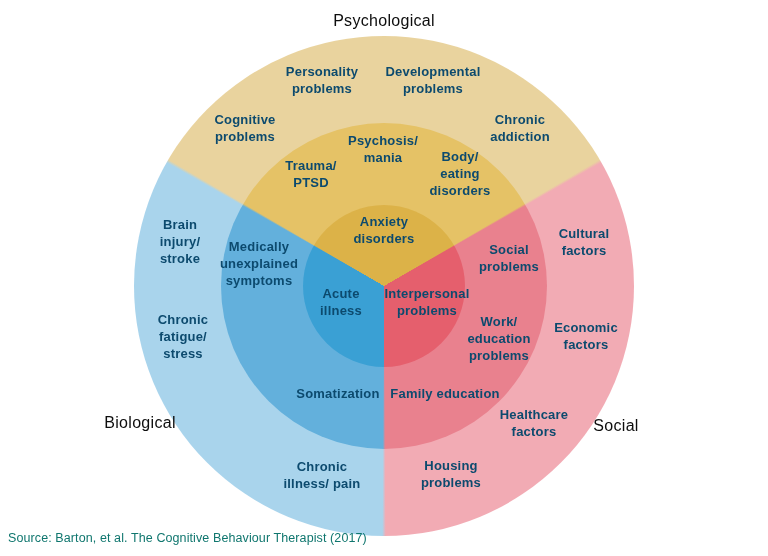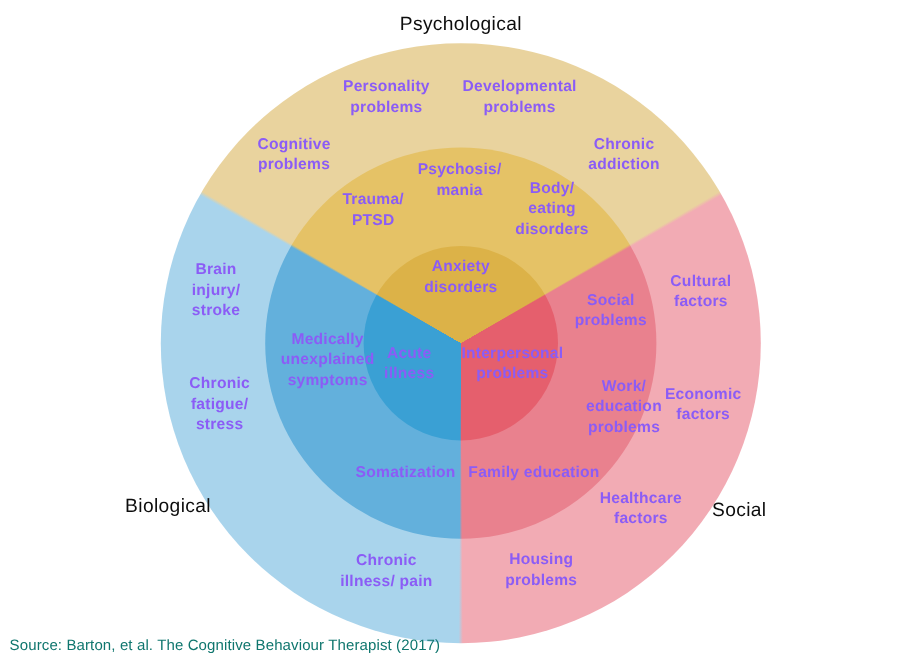--- a/index.html
+++ b/index.html
@@ -14,21 +14,21 @@
   .ring {
     position: absolute;
     border-radius: 50%;
   }
   .seg-label {
     position: absolute;
     transform: translate(-50%, -50%);
     text-align: center;
     font-size: 13px;
     font-weight: 700;
-    color: #8b5cf6;
+    color: #0c4a6e;
     line-height: 1.3;
     white-space: pre-line;
     letter-spacing: 0.2px;
   }
   .sector-title {
     position: absolute;
     transform: translate(-50%, -50%);
     text-align: center;
     font-size: 16px;
     font-weight: 400;
@@ -75,31 +75,31 @@
     <div class="seg-label" style="left: 384px; top: 231px;">Anxiety
 disorders</div>
     <div class="seg-label" style="left: 180px; top: 242px;">Brain
 injury/
 stroke</div>
     <div class="seg-label" style="left: 183px; top: 337px;">Chronic
 fatigue/
 stress</div>
     <div class="seg-label" style="left: 322px; top: 476px;">Chronic
 illness/ pain</div>
-    <div class="seg-label" style="left: 273px; top: 264px; margin-top: 36px;">Medically
+    <div class="seg-label" style="left: 259px; top: 264px;">Medically
 unexplained
 symptoms</div>
     <div class="seg-label" style="left: 326px; top: 394px; margin-left: 12px;">Somatization</div>
     <div class="seg-label" style="left: 341px; top: 303px;">Acute
 illness</div>
     <div class="seg-label" style="left: 427px; top: 303px;">Interpersonal
 problems</div>
     <div class="seg-label" style="left: 509px; top: 259px;">Social
 problems</div>
-    <div class="seg-label" style="left: 520px; top: 339px;">Work/
+    <div class="seg-label" style="left: 499px; top: 339px;">Work/
 education
 problems</div>
     <div class="seg-label" style="left: 445px; top: 394px;">Family education</div>
     <div class="seg-label" style="left: 584px; top: 243px;">Cultural
 factors</div>
     <div class="seg-label" style="left: 586px; top: 337px;">Economic
 factors</div>
     <div class="seg-label" style="left: 534px; top: 424px;">Healthcare
 factors</div>
     <div class="seg-label" style="left: 451px; top: 475px;">Housing

